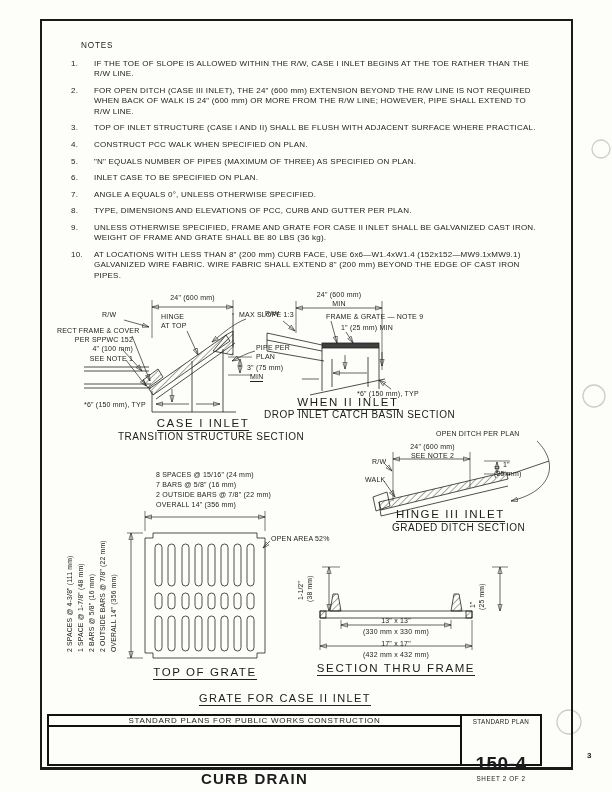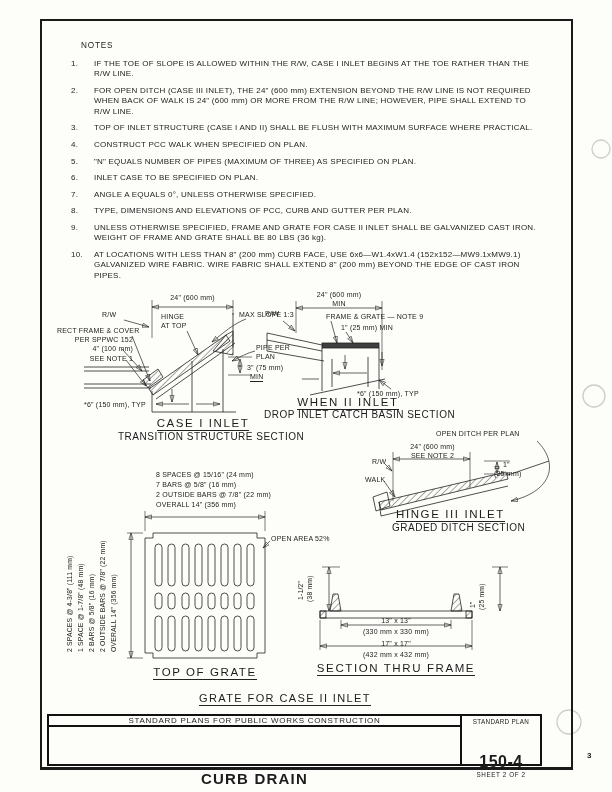--- a/index.html
+++ b/index.html
@@ -33,21 +33,21 @@
   .tb{position:absolute;left:47px;top:714px;width:491px;height:48px;border:2px solid #111;
       display:flex;background:#fdfdfa;}
   .tb-left{flex:1;display:flex;flex-direction:column;border-right:2px solid #111;gap:43px;}
   .tb-org{height:15px;border-bottom:2px solid #111;display:flex;align-items:center;
           justify-content:center;font-size:8px;letter-spacing:.7px;}
   .tb-title{flex:1;display:flex;align-items:center;justify-content:center;
             font-weight:bold;font-size:15px;letter-spacing:1.2px;text-align:center;}
   .tb-right{width:74px;display:flex;flex-direction:column;align-items:center;
             justify-content:space-between;padding:2px 2px;}
   .tb-pl{font-size:6.3px;letter-spacing:.3px;}
-  .tb-pn{font-size:16px;font-weight:bold;letter-spacing:.5px;margin-top:28px;}
+  .tb-pn{font-size:19px;font-weight:bold;letter-spacing:.5px;margin-top:28px;}
   .tb-sn{font-size:6.3px;letter-spacing:.6px;}
   .corner-mark{position:absolute;left:587px;top:751px;font-size:8px;font-weight:bold;}
 </style>
 </head>
 <body>
 
 <div class="sheet">
 
   <svg class="art" width="612" height="792" viewBox="0 0 612 792">
     <defs>
@@ -176,21 +176,21 @@
         <div class="note">
           <span class="n">1.</span>
           <span class="t">IF THE TOE OF SLOPE IS ALLOWED WITHIN THE R/W, CASE I INLET BEGINS AT THE TOE RATHER THAN THE R/W LINE.</span>
         </div>
         <div class="note">
           <span class="n">2.</span>
           <span class="t">FOR OPEN DITCH (CASE III INLET), THE 24" (600 mm) EXTENSION BEYOND THE R/W LINE IS NOT REQUIRED WHEN BACK OF WALK IS 24" (600 mm) OR MORE FROM THE R/W LINE; HOWEVER, PIPE SHALL EXTEND TO R/W LINE.</span>
         </div>
         <div class="note">
           <span class="n">3.</span>
-          <span class="t">TOP OF INLET STRUCTURE (CASE I AND II) SHALL BE FLUSH WITH MAXIMUM SURFACE WHERE PRACTICAL.</span>
+          <span class="t">TOP OF INLET STRUCTURE (CASE I AND II) SHALL BE FLUSH WITH ADJACENT SURFACE WHERE PRACTICAL.</span>
         </div>
         <div class="note">
           <span class="n">4.</span>
           <span class="t">CONSTRUCT PCC WALK WHEN SPECIFIED ON PLAN.</span>
         </div>
         <div class="note">
           <span class="n">5.</span>
           <span class="t">"N" EQUALS NUMBER OF PIPES (MAXIMUM OF THREE) AS SPECIFIED ON PLAN.</span>
         </div>
         <div class="note">

